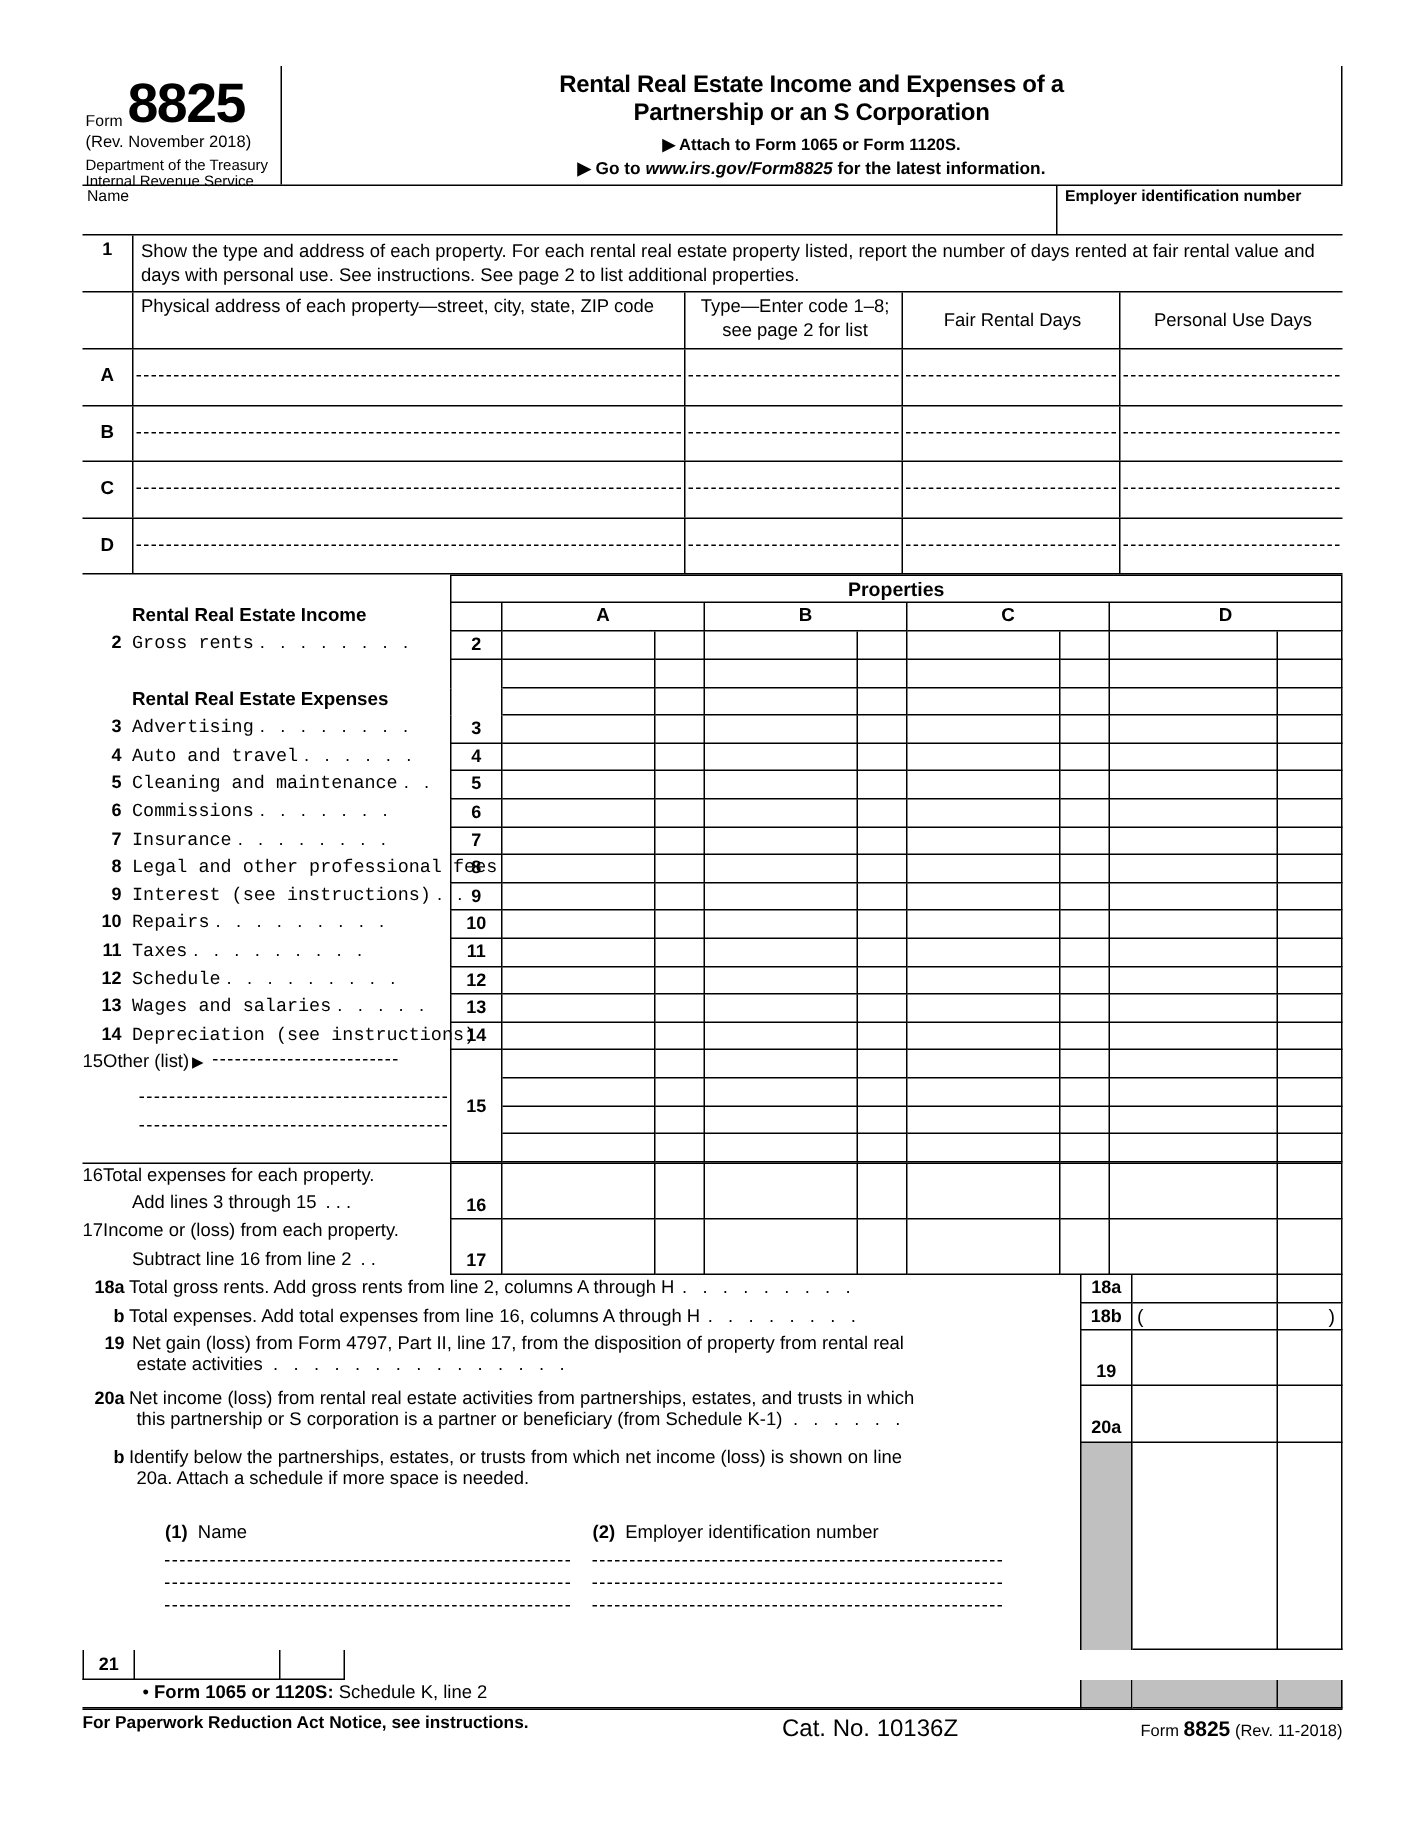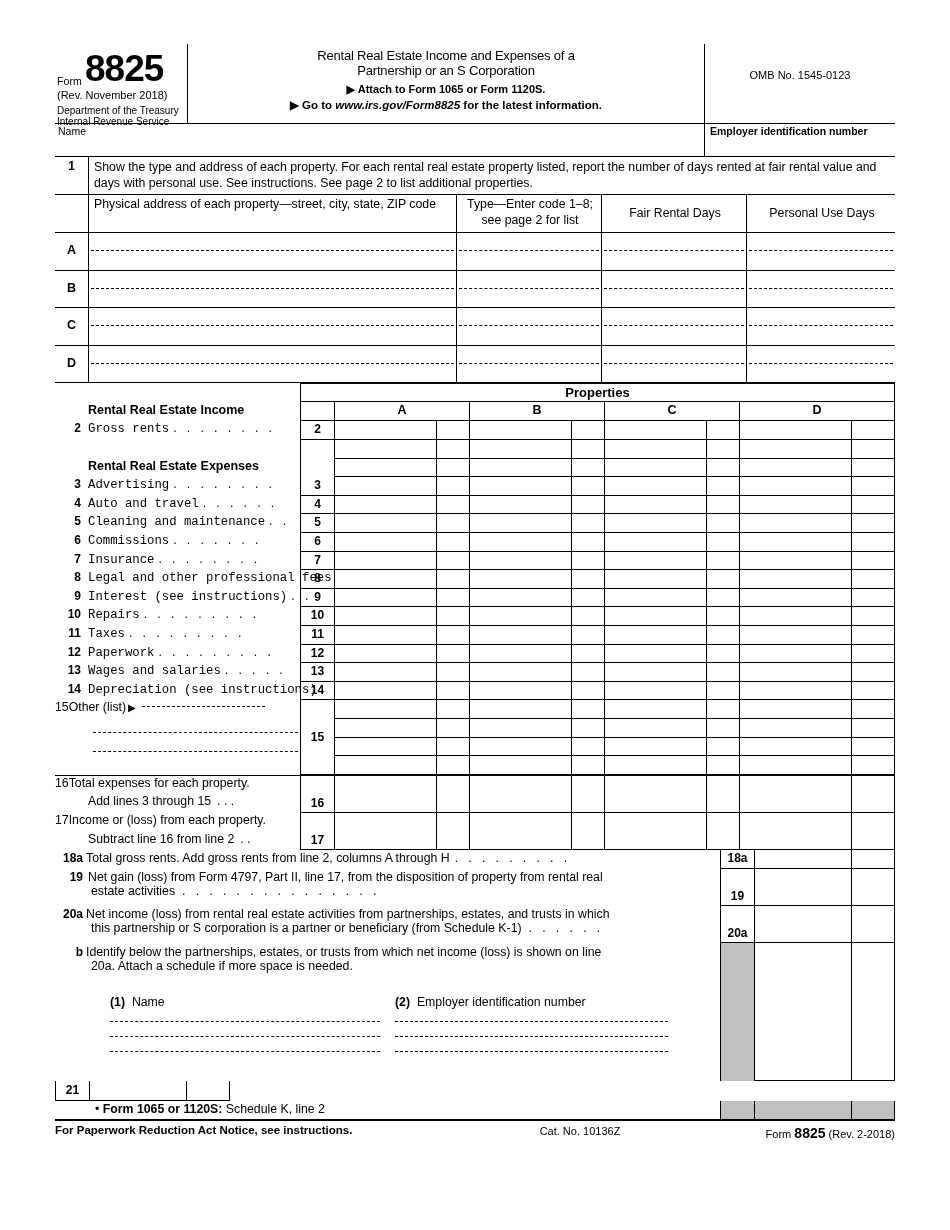--- a/index.html
+++ b/index.html
@@ -56,21 +56,21 @@
     position: absolute; left: 2px; top: 72px;
     font-size: 10px;
   }
   .hdr-mid {
     flex: 1;
     border-right: 1.6px solid #000;
     text-align: center;
     padding: 4px 4px 0 4px;
   }
   .title-main {
-    font-size: 13px; font-weight: normal; line-height: 1.18;
+    font-size: 16px; font-weight: bold; line-height: 1.18;
     letter-spacing: -0.2px;
   }
   .attach {
     font-size: 11px; font-weight: bold; margin-top: 4px;
   }
   .goto {
     font-size: 11.5px; font-weight: bold; margin-top: 2px;
   }
   .goto .url { font-style: italic; }
   .hdr-right {
@@ -310,21 +310,21 @@
     display: flex;
   }
   .foot-note {
     border-top: 1.6px solid #000;
     width: 840px;
     display: flex;
     font-size: 11.5px;
     padding-top: 3px;
   }
   .fn1 { font-weight: bold; width: 420px; }
-  .fn2 { width: 210px; text-align: center; font-size: 11px; padding-top: 1px;}
+  .fn2 { width: 210px; text-align: center; font-size: 16px; padding-top: 1px;}
   .fn3 { flex: 1; text-align: right; font-size: 11px; padding-top: 1px;}
   .fn3 b { font-size: 14px; }
 
   .dashline {
     border-top: 1.3px dashed #000;
     height: 0;
   }
 </style>
 </head>
 <body>
@@ -339,21 +339,20 @@
       <span class="rev-line">(Rev. November 2018)</span>
       <span class="dept1">Department of the Treasury</span>
       <span class="dept2">Internal Revenue Service</span>
     </div>
     <div class="hdr-mid">
       <div class="title-main">Rental Real Estate Income and Expenses of a</div>
       <div class="title-main">Partnership or an S Corporation</div>
       <div class="attach">▶ Attach to Form 1065 or Form 1120S.</div>
       <div class="goto"><span>▶ Go to </span><span class="url">www.irs.gov/Form8825</span><span> for the latest information.</span></div>
     </div>
-    <div class="hdr-right">OMB No. 1545-0123</div>
   </div>
 
   <div class="name-row">
     <div class="name-cell"><span>Name</span></div>
     <div class="ein-cell"><span>Employer identification number</span></div>
   </div>
 
   <div class="l1-row">
     <div class="l1-num">1</div>
     <div class="l1-text">Show the type and address of each property. For each rental real estate property listed, report the number of days rented at fair rental value and days with personal use. See instructions. See page 2 to list additional properties.</div>
@@ -588,21 +587,21 @@
             <div class="m-cell ca"></div>
             <div class="m-cell cac"></div>
             <div class="m-cell cb"></div>
             <div class="m-cell cbc"></div>
             <div class="m-cell cc"></div>
             <div class="m-cell ccc"></div>
             <div class="m-cell cd"></div>
             <div class="m-cell cdc"></div>
           </div>
           <div class="mrow">
-            <div class="m-label"><span class="lnum">12</span><span class="ltxt">Paperwork</span><span class="leader">.  .  .  .  .  .  .  .  .</span></div>
+            <div class="m-label"><span class="lnum">12</span><span class="ltxt">Schedule</span><span class="leader">.  .  .  .  .  .  .  .  .</span></div>
             <div class="m-num">12</div>
             <div class="m-cell ca"></div>
             <div class="m-cell cac"></div>
             <div class="m-cell cb"></div>
             <div class="m-cell cbc"></div>
             <div class="m-cell cc"></div>
             <div class="m-cell ccc"></div>
             <div class="m-cell cd"></div>
             <div class="m-cell cdc"></div>
           </div>
@@ -726,20 +725,32 @@
 
   <div class="wide-row">
     <div class="wr-text" style="height:18.6px;white-space:nowrap;padding-top:1px">
       <span class="lnum" style="width:28px">18a</span><span style="padding-left:3px">Total gross rents. Add gross rents from line 2, columns A through H</span><span class="dotleader" style="padding-left:5px">.  .  .  .  .  .  .  .  .</span>
     </div>
     <div class="wr-box" style="height:18.6px;line-height:17px">18a</div>
     <div class="wr-amt" style="height:18.6px"></div>
     <div class="wr-cents" style="height:18.6px"></div>
   </div>
 
+  <div class="wide-row">
+    <div class="wr-text" style="height:18.6px;white-space:nowrap;padding-top:1px">
+      <span class="lnum" style="width:28px">b</span><span style="padding-left:3px">Total expenses. Add total expenses from line 16, columns A through H</span><span class="dotleader" style="padding-left:5px">.  .  .  .  .  .  .  .</span>
+    </div>
+    <div class="wr-box" style="height:18.6px;line-height:17px">18b</div>
+    <div class="wr-amt" style="height:18.6px">
+          <span class="paren-l">(</span>
+        </div>
+    <div class="wr-cents" style="height:18.6px;position:relative">
+          <span class="paren-r">)</span>
+        </div>
+  </div>
 
   <div class="wide-row">
     <div class="wr-text" style="height:37.2px;padding-top:1px">
       <div style="white-space:nowrap"><span class="lnum" style="width:28px">19</span><span style="padding-left:5px">Net gain (loss) from Form 4797, Part II, line 17, from the disposition of property from rental real</span></div>
       <div style="white-space:nowrap;padding-left:36px"><span>estate activities</span><span class="dotleader" style="padding-left:7px">.  .  .  .  .  .  .  .  .  .  .  .  .  .  .</span></div>
     </div>
     <div class="wr-box" style="height:37.2px;line-height:55px">19</div>
     <div class="wr-amt" style="height:37.2px"></div>
     <div class="wr-cents" style="height:37.2px"></div>
   </div>
@@ -804,18 +815,18 @@
     </div>
     <div class="wr-box gray" style="height:19px;border-bottom:1.2px solid #000"></div>
     <div class="wr-amt gray" style="height:19px;border-bottom:1.2px solid #000"></div>
     <div class="wr-cents gray" style="height:19px;border-bottom:1.2px solid #000"></div>
   </div>
 
   <div class="footbar">
     <div class="foot-note">
       <div class="fn1">For Paperwork Reduction Act Notice, see instructions.</div>
       <div class="fn2">Cat. No. 10136Z</div>
-      <div class="fn3"><span>Form </span><b>8825</b><span> (Rev. 2-2018)</span></div>
+      <div class="fn3"><span>Form </span><b>8825</b><span> (Rev. 11-2018)</span></div>
     </div>
   </div>
 
  </div>
 </div>
 
 </body></html>

